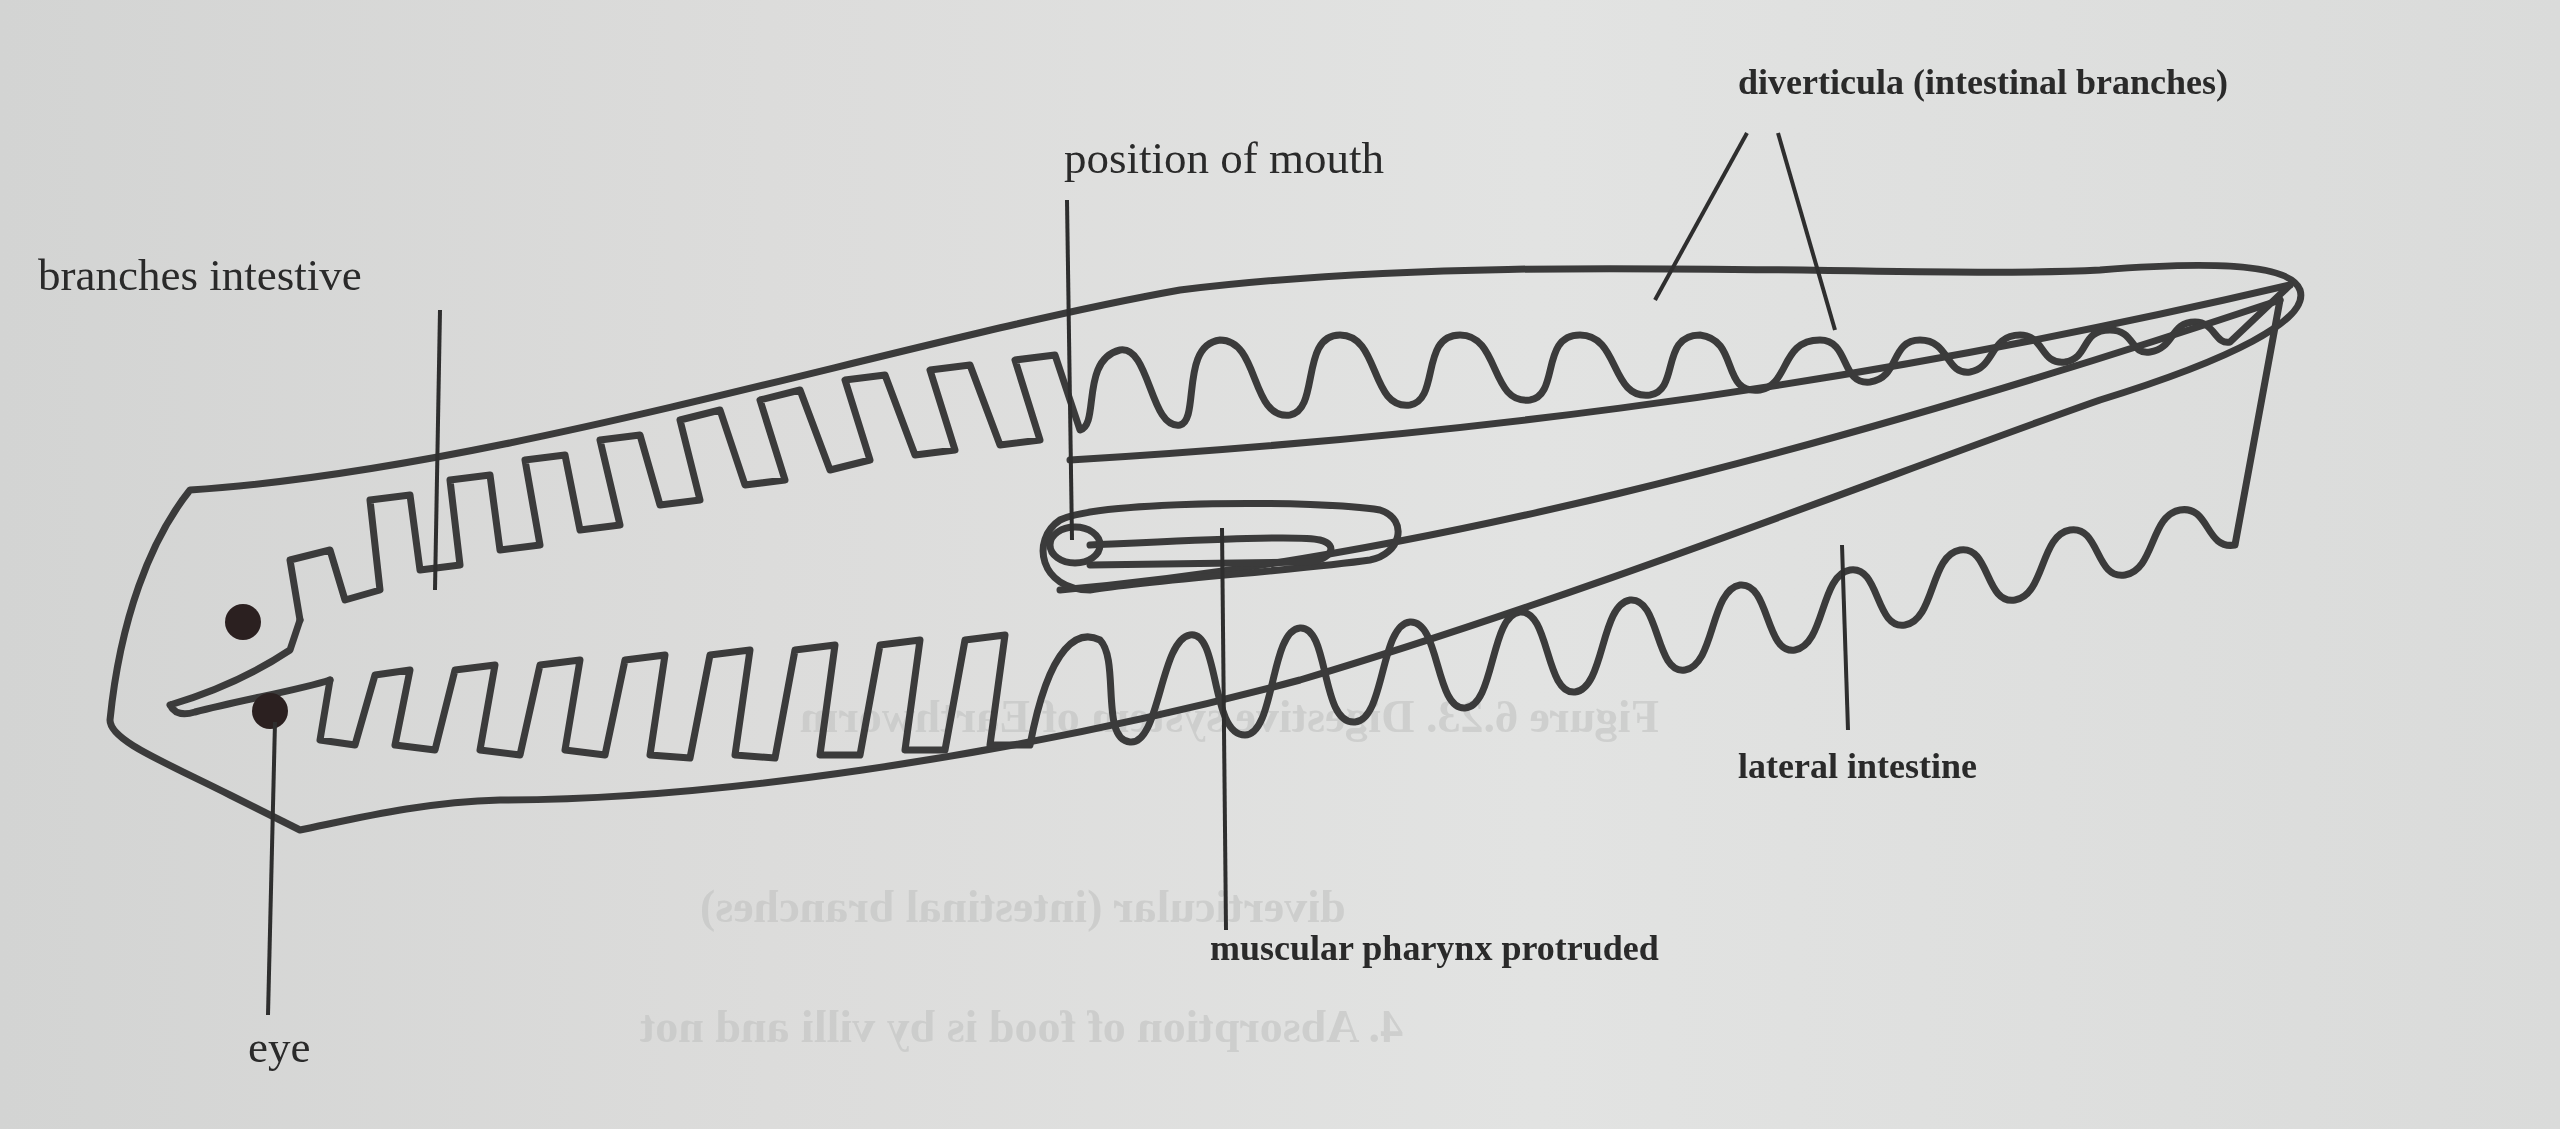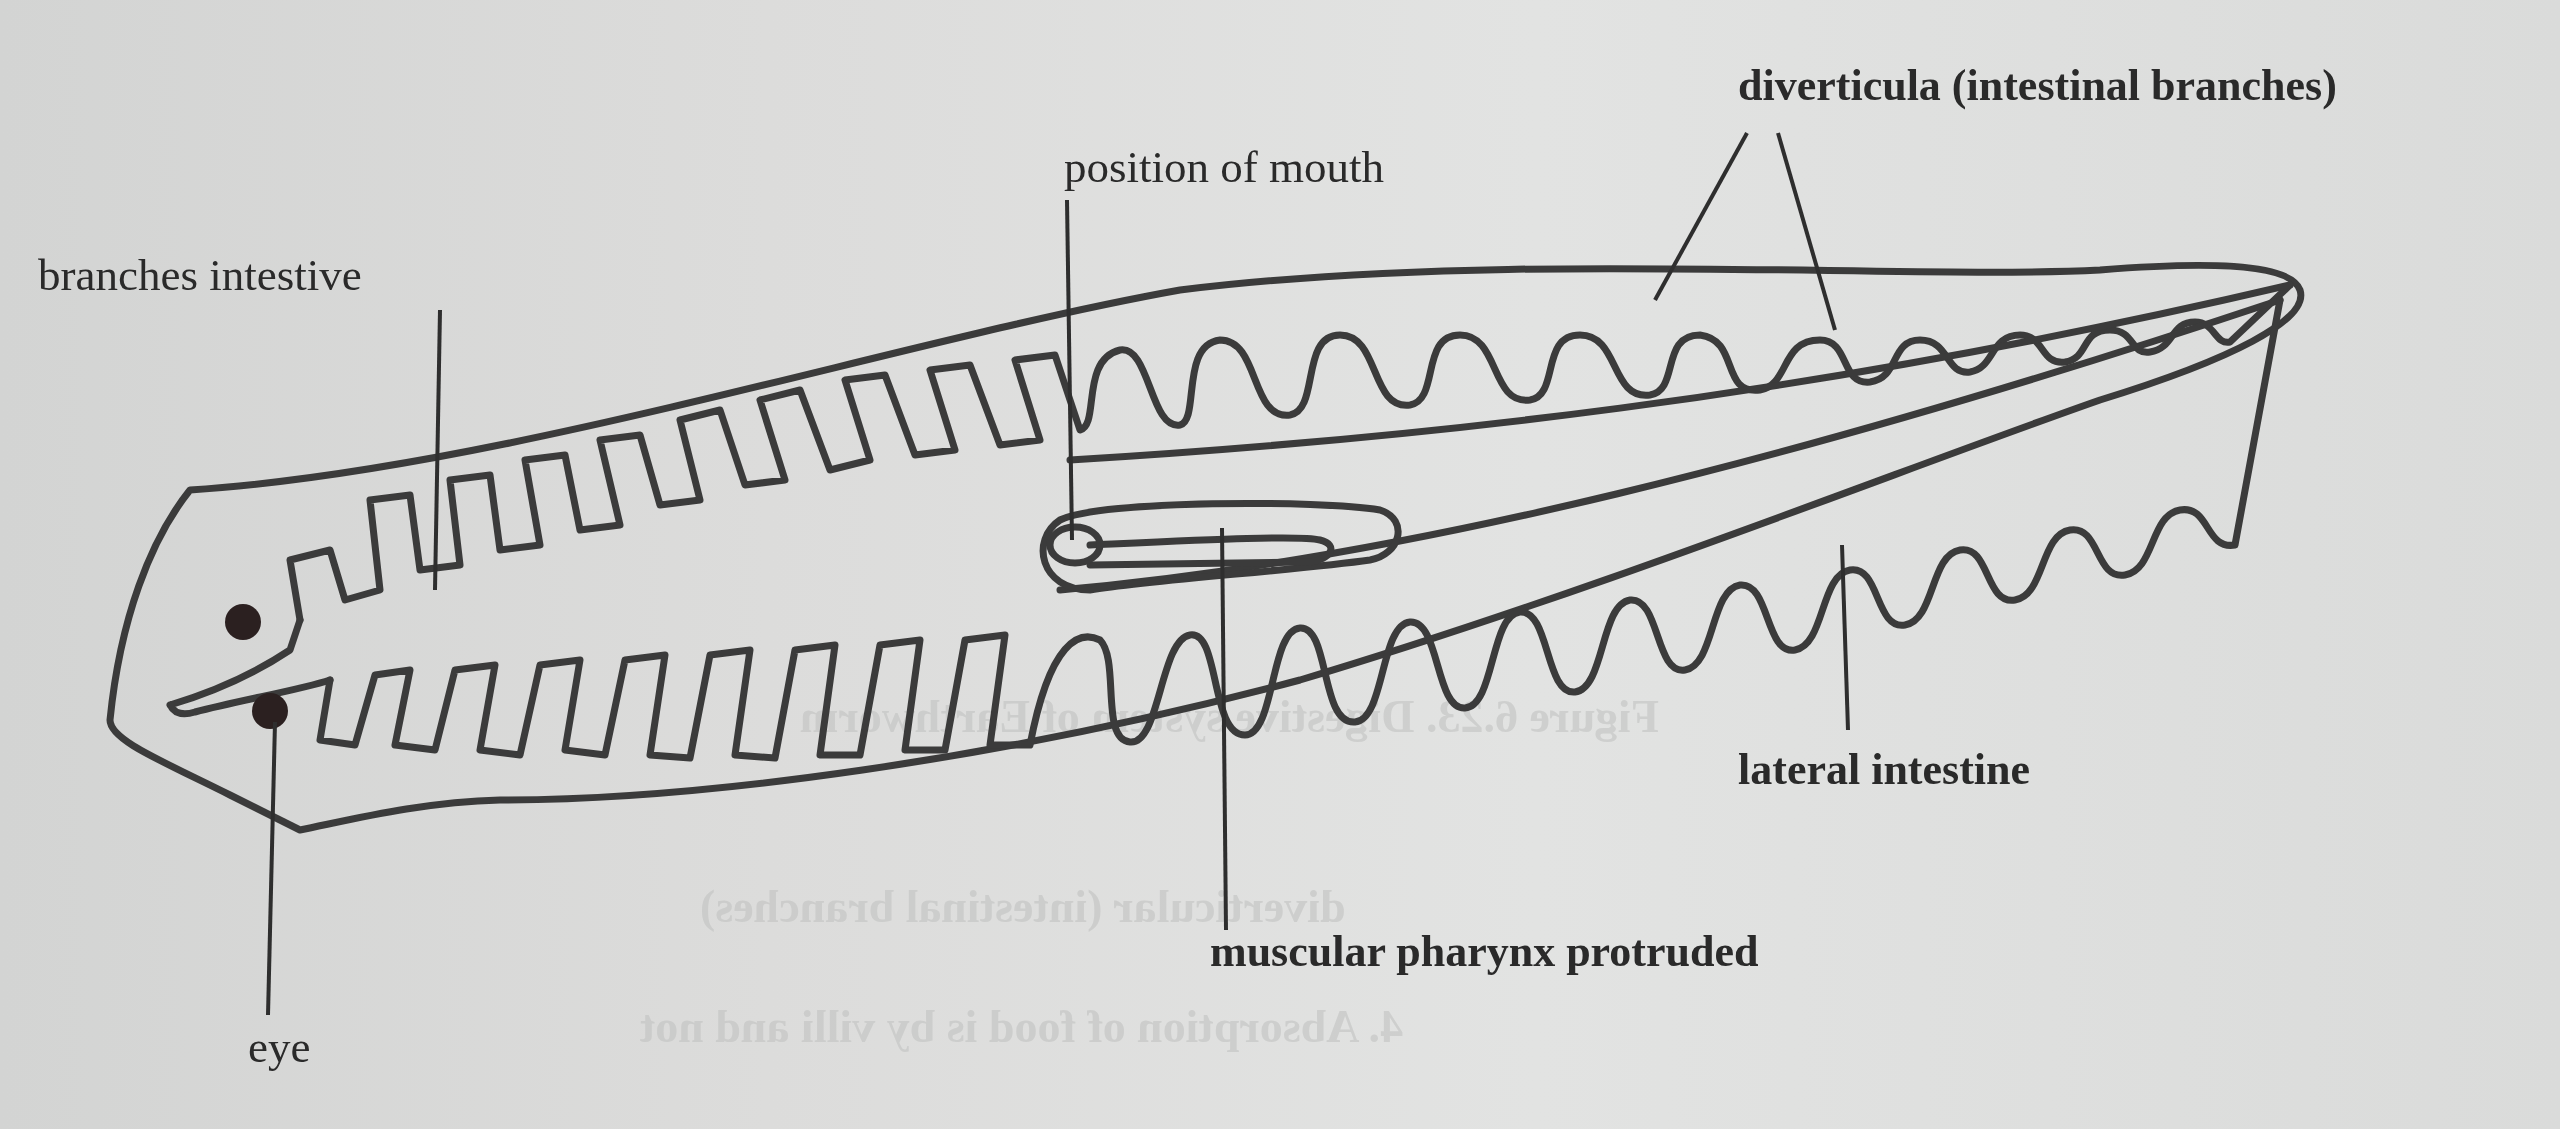--- a/index.html
+++ b/index.html
@@ -12,21 +12,21 @@
   .ghost {
     position: absolute; color: #bfc0bf; font-weight: bold; font-size: 46px;
     opacity: 0.55; transform: scaleX(-1); white-space: nowrap;
     font-family: "Liberation Serif", serif;
   }
   svg.diagram { position: absolute; left: 0; top: 0; }
   .label {
     position: absolute; color: #2a2a2a; font-size: 45px; white-space: nowrap;
     font-family: "Liberation Serif", "DejaVu Serif", serif; line-height: 1;
   }
-  .bold { font-weight: bold; font-size: 44px; }
+  .bold { font-weight: bold; font-size: 36px; }
 </style>
 </head>
 <body>
 
 <div class="ghost" style="left:800px;top:690px;">Figure 6.23. Digestive system of Earthworm</div>
 <div class="ghost" style="left:700px;top:880px;">diverticular (intestinal branches)</div>
 <div class="ghost" style="left:640px;top:1000px;">4. Absorption of food is by villi and not</div>
 
 <svg class="diagram" width="2560" height="1129" viewBox="0 0 2560 1129">
   <g fill="none" stroke="#3b3b3b" stroke-width="7" stroke-linecap="round" stroke-linejoin="round">
@@ -55,17 +55,17 @@
     <line x1="1067" y1="200" x2="1072" y2="540"></line>
     <line x1="1747" y1="133" x2="1655" y2="300"></line>
     <line x1="1778" y1="133" x2="1835" y2="330"></line>
     <line x1="1842" y1="545" x2="1848" y2="730"></line>
     <line x1="1222" y1="528" x2="1226" y2="930"></line>
     <line x1="275" y1="722" x2="268" y2="1015"></line>
   </g>
 </svg>
 
 <div class="label" style="left:38px;top:253px;">branches intestive</div>
-<div class="label" style="left:1064px;top:145px;">position of mouth</div>
+<div class="label" style="left:1064px;top:136px;">position of mouth</div>
 <div class="label bold" style="left:1738px;top:64px;">diverticula (intestinal branches)</div>
 <div class="label bold" style="left:1738px;top:748px;">lateral intestine</div>
 <div class="label bold" style="left:1210px;top:930px;">muscular pharynx protruded</div>
 <div class="label" style="left:248px;top:1025px;font-family:Liberation Serif, serif;">eye</div>
 
 </body></html>

